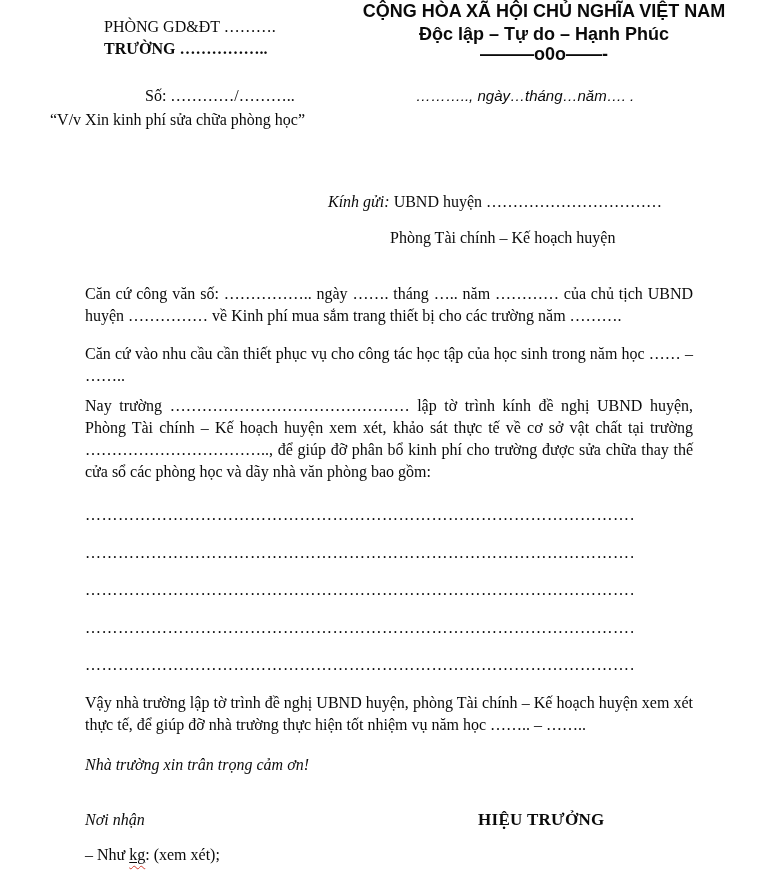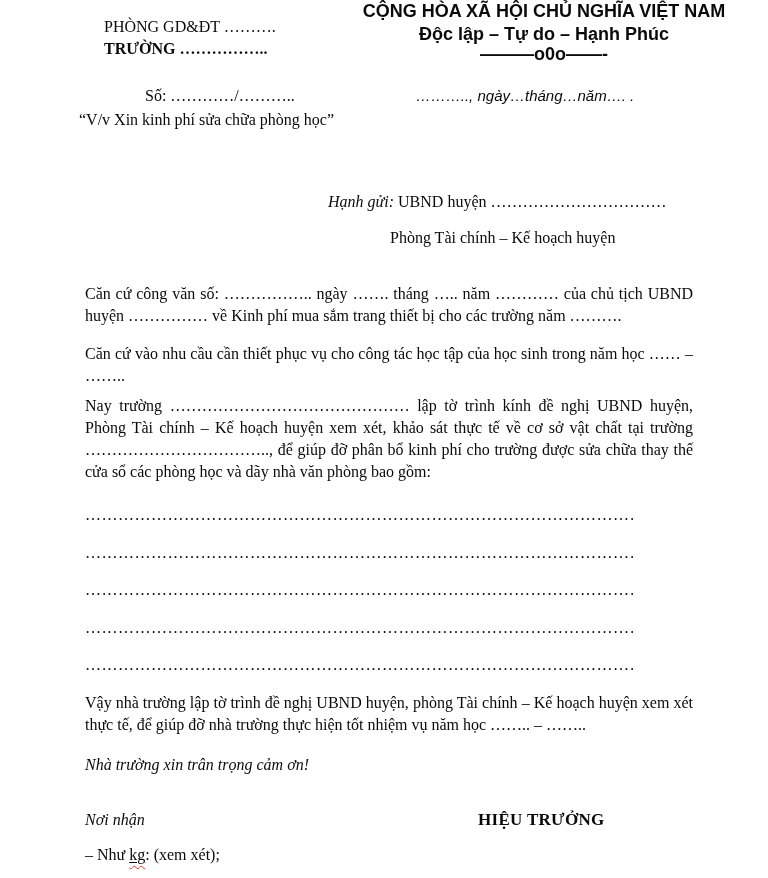--- a/index.html
+++ b/index.html
@@ -33,21 +33,21 @@
   .hdr-right .sep { font-weight: 700; letter-spacing: 0; line-height: 17px; }
 
   .doc-number { left: 145px; top: 86px; line-height: 20px; }
   .date-line {
     left: 400px; top: 87px; width: 250px;
     text-align: center;
     font-family: "Liberation Sans", sans-serif;
     font-style: italic;
     font-size: 15px;
   }
-  .subject { left: 79px; top: 110px; line-height: 20px; }
+  .subject { left: 50px; top: 110px; line-height: 20px; }
 
   
   .kinh-gui { left: 328px; top: 192px; line-height: 20px; }
   .kinh-gui .sal { font-style: italic; }
   .kinh-gui .addr { padding-left: 4px; }
   .recipient2 { left: 390px; top: 228px; line-height: 20px; }
 
   
   .para {
     left: 85px; width: 608px;
@@ -103,21 +103,21 @@
     <div>CỘNG HÒA XÃ HỘI CHỦ NGHĨA VIỆT NAM</div>
     <div>Độc lập – Tự do – Hạnh Phúc</div>
     <div class="sep">———o0o——-</div>
   </div>
 
   <div class="abs date-line">……….., ngày…tháng…năm…. .</div>
   <div class="abs doc-number">Số: …………/………..</div>
   <div class="abs subject">“V/v Xin kinh phí sửa chữa phòng học”</div>
 
   <div class="abs kinh-gui">
-    <span class="sal">Hạnh gửi:</span><span class="addr">UBND huyện ……………………………</span>
+    <span class="sal">Kính gửi:</span><span class="addr">UBND huyện ……………………………</span>
   </div>
   <div class="abs recipient2">Phòng Tài chính – Kế hoạch huyện</div>
 
   <div class="abs para p1">Căn cứ công văn số: …………….. ngày ……. tháng ….. năm ………… của chủ tịch UBND huyện …………… về Kinh phí mua sắm trang thiết bị cho các trường năm ……….</div>
   <div class="abs para p2">Căn cứ vào nhu cầu cần thiết phục vụ cho công tác học tập của học sinh trong năm học …… – ……..</div>
   <div class="abs para p3">Nay trường ……………………………………… lập tờ trình kính đề nghị UBND huyện, Phòng Tài chính – Kế hoạch huyện xem xét, khảo sát thực tế về cơ sở vật chất tại trường …………………………….., để giúp đỡ phân bổ kinh phí cho trường được sửa chữa thay thế cửa sổ các phòng học và dãy nhà văn phòng bao gồm:</div>
 
   <div class="abs dotted-block">
     <div class="dotline">…………………………………………………………………………………………………………………………………………</div>
     <div class="dotline">…………………………………………………………………………………………………………………………………………</div>

